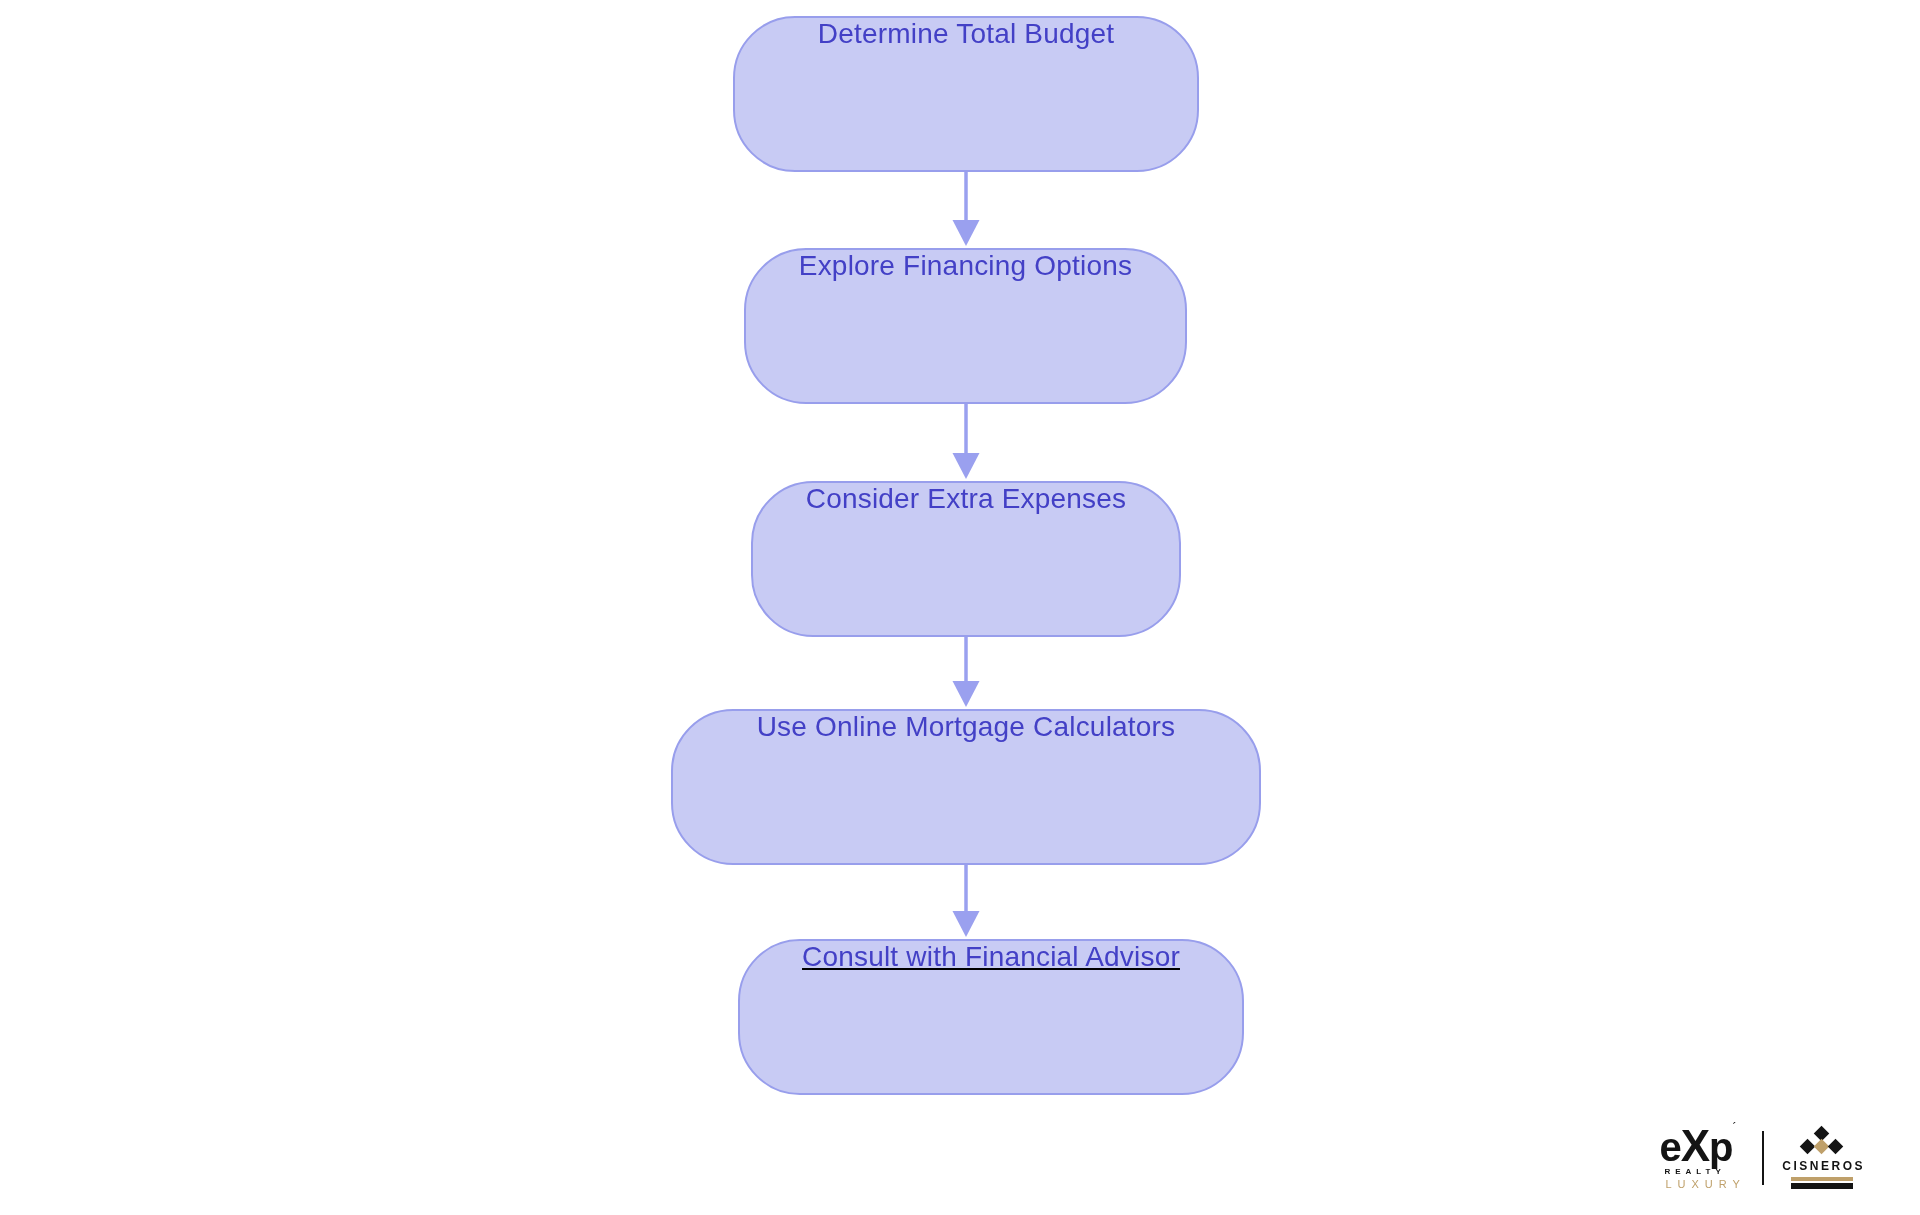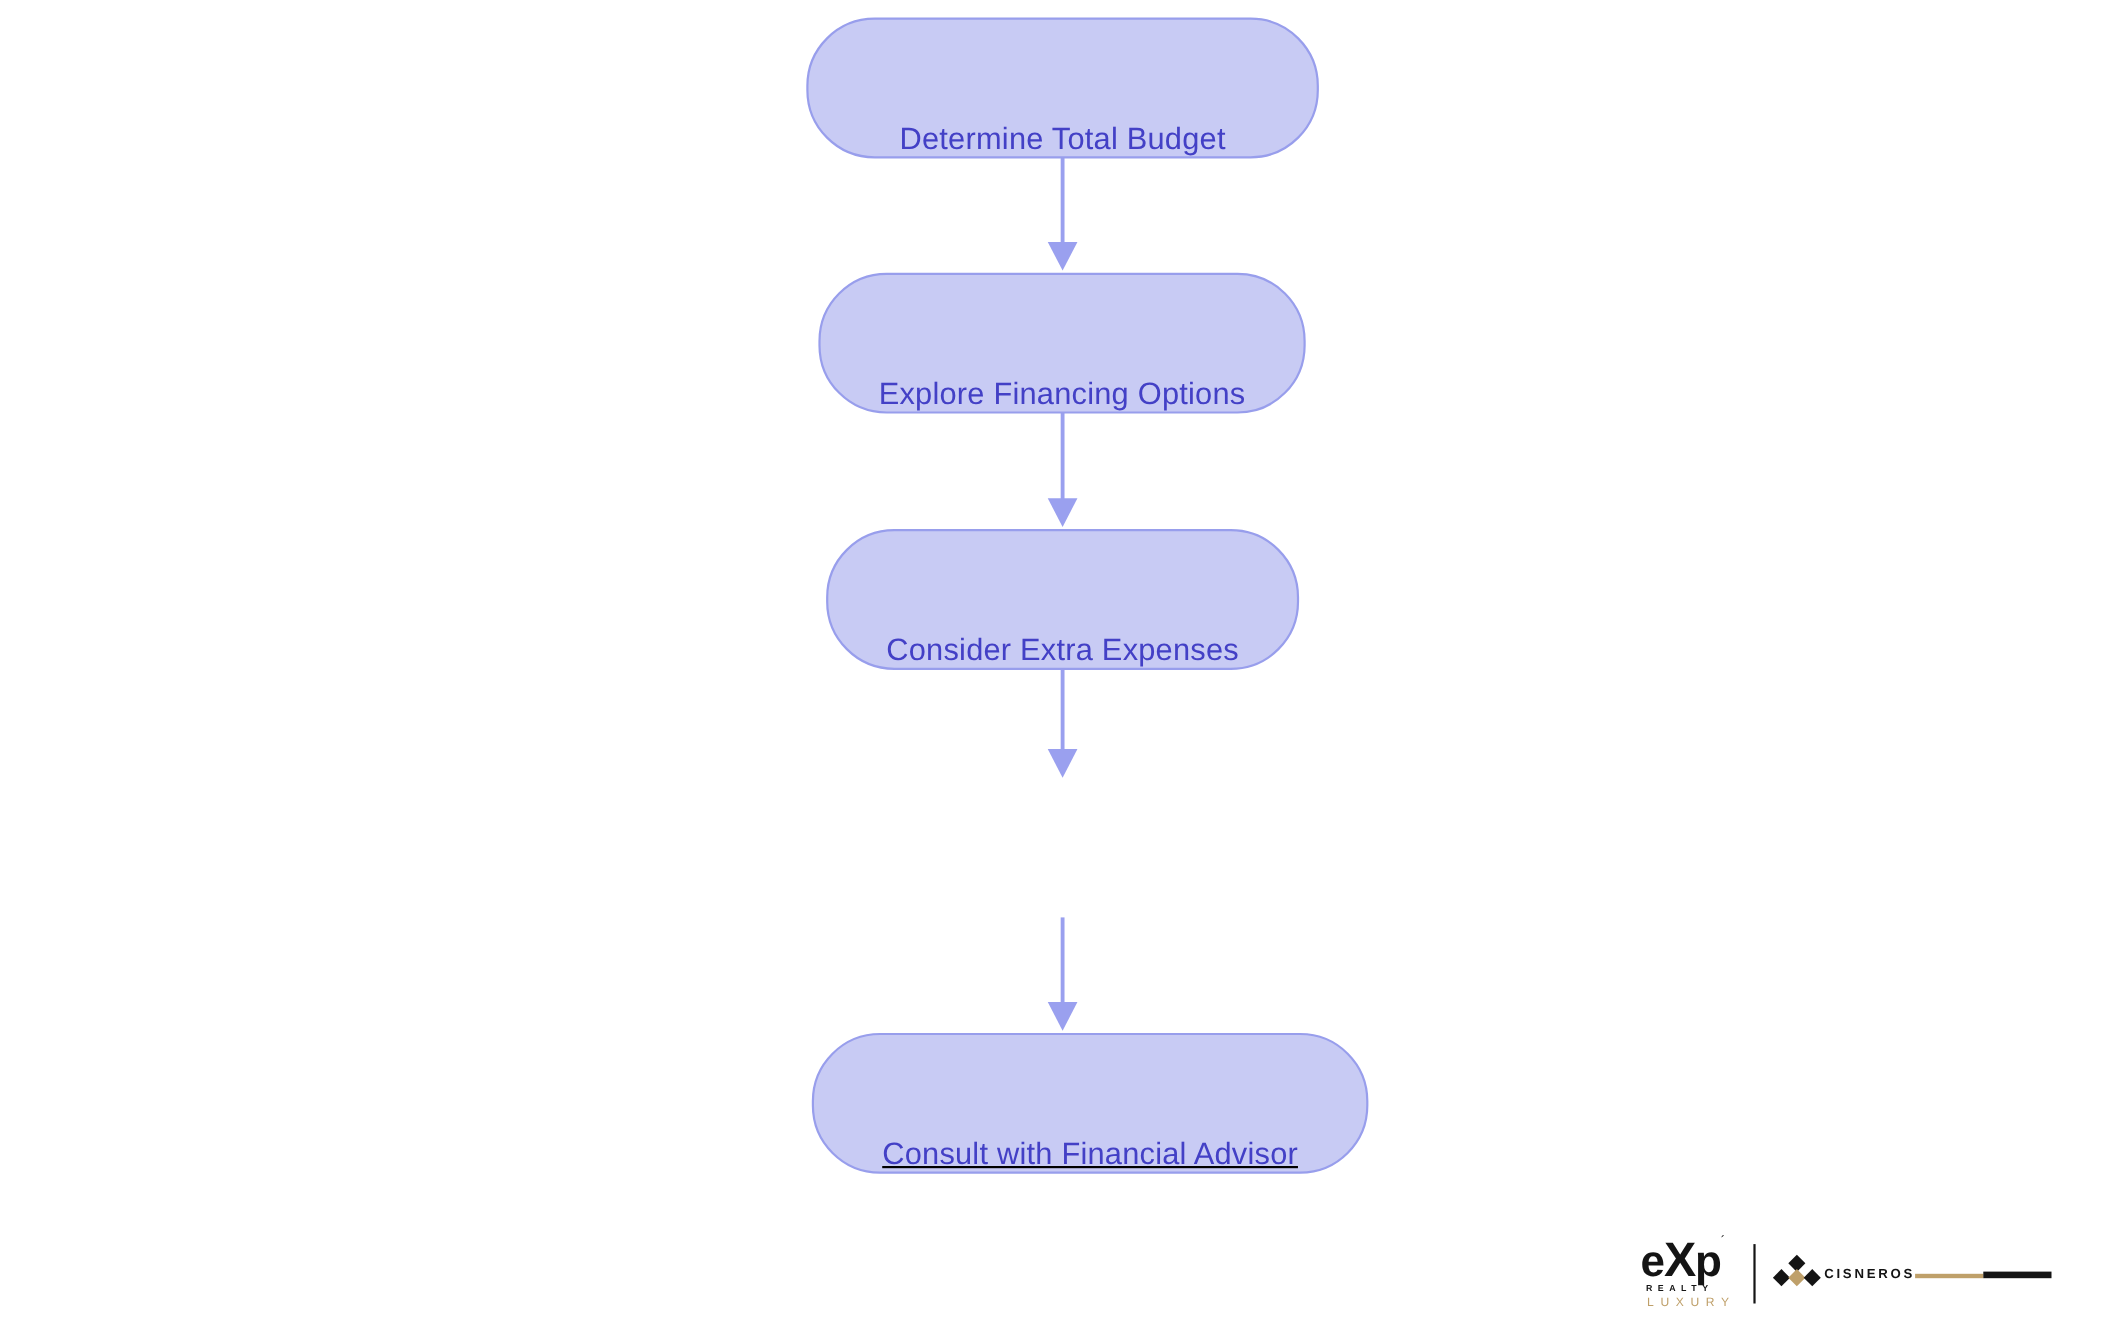--- a/index.html
+++ b/index.html
@@ -11,27 +11,27 @@
   .canvas {
     position: relative;
     width: 1920px;
     height: 1215px;
     background: var(--page-bg, #ffffff);
     overflow: hidden;
   }
   
   .flow-node {
     position: absolute;
-    height: 128px;
+    height: 156px;
     border-radius: 62px;
     background: var(--node-fill, #c8cbf4);
     border: 2px solid var(--node-border, #989eec);
     box-sizing: border-box;
     display: flex;
-    align-items: flex-end;
+    align-items: flex-start;
     justify-content: center;
   }
   .flow-node .node-label {
     color: var(--node-text, #4340c6);
     font-size: 28px;
     letter-spacing: 0.2px;
     white-space: nowrap;
   }
   .node-1 { left: 733px; top: 16px;  width: 466px; }
   .node-2 { left: 744px; top: 248px; width: 443px; }
@@ -91,21 +91,21 @@
     text-indent: 6px;
     color: var(--brand-gold, #bfa06a);
   }
   .brand-divider {
     width: 2px;
     height: 54px;
     background: var(--brand-black, #141414);
   }
   .cisneros-logo {
     display: flex;
-    flex-direction: row;
+    flex-direction: column;
     align-items: center;
   }
   .diamond-cluster {
     position: relative;
     width: 44px;
     height: 27px;
     margin-bottom: 4px;
   }
   .diamond {
     position: absolute;
@@ -163,20 +163,23 @@
   </svg>
 
   <div class="flow-node node-1">
     <span class="node-label">Determine Total Budget</span>
   </div>
   <div class="flow-node node-2">
     <span class="node-label">Explore Financing Options</span>
   </div>
   <div class="flow-node node-3">
     <span class="node-label">Consider Extra Expenses</span>
+  </div>
+  <div class="flow-node node-4">
+    <span class="node-label">Use Online Mortgage Calculators</span>
   </div>
   <div class="flow-node node-5">
     <span class="node-label">Consult with Financial Advisor</span>
   </div>
 
   <div class="branding">
     <div class="exp-logo">
       <div class="exp-wordmark"><span>e</span><span class="x-cap">X</span><span>p</span><span class="tm-mark">´</span></div>
       <div class="exp-realty">REALTY</div>
       <div class="exp-luxury">LUXURY</div>

